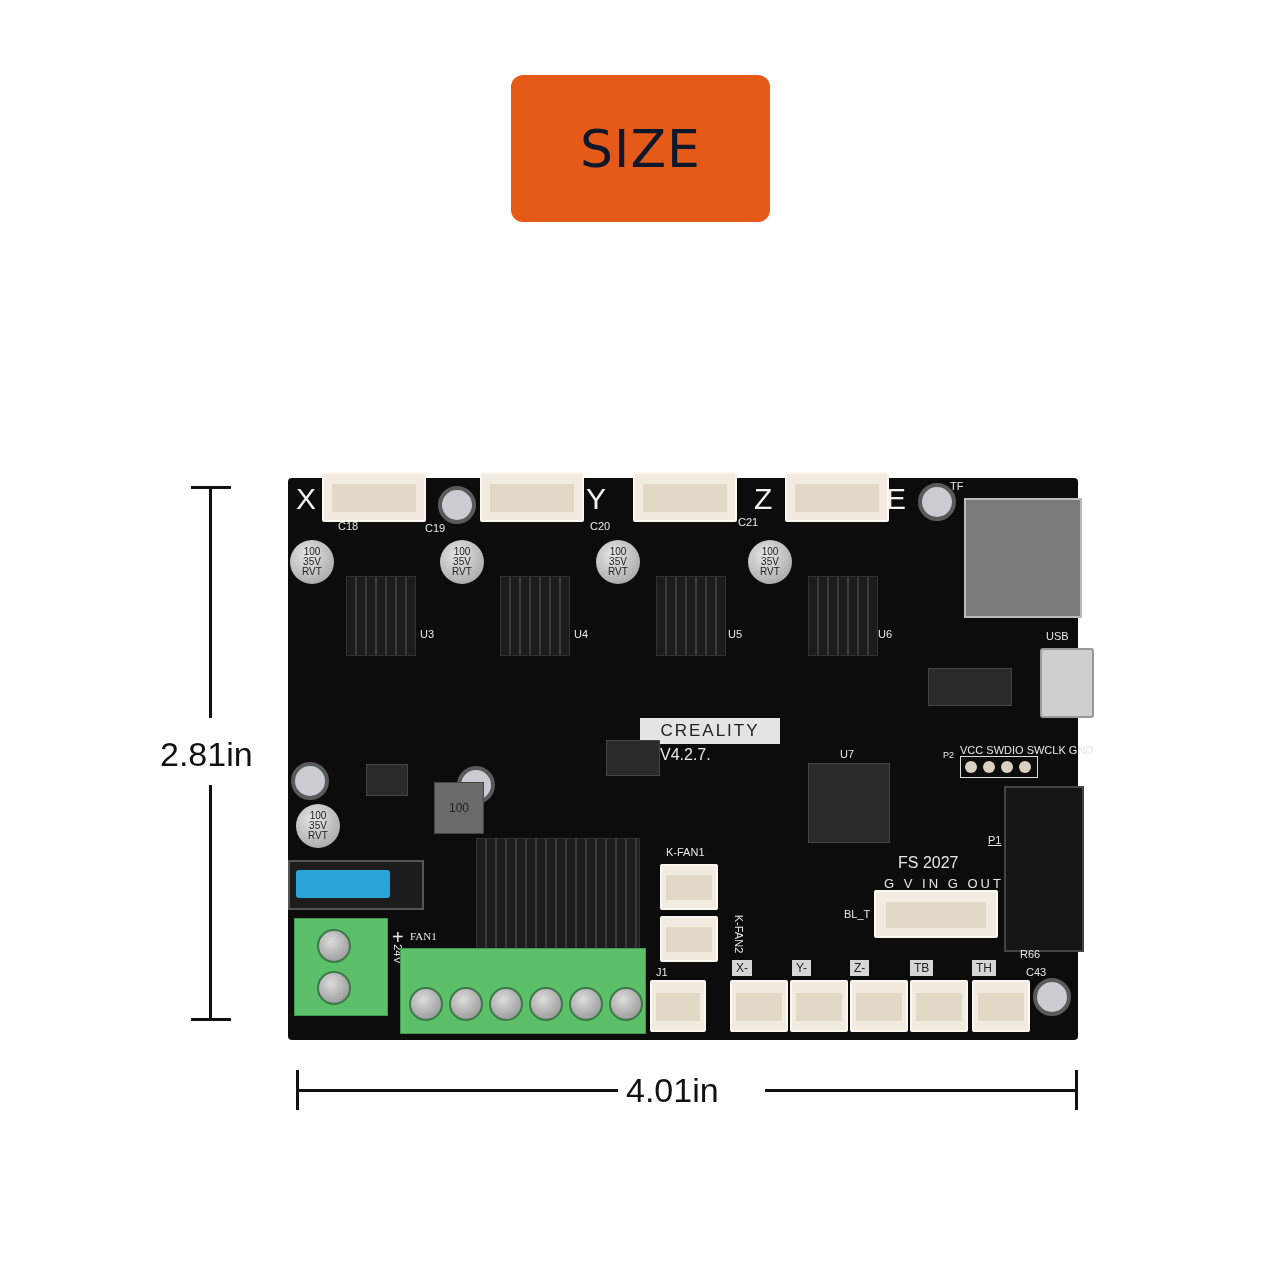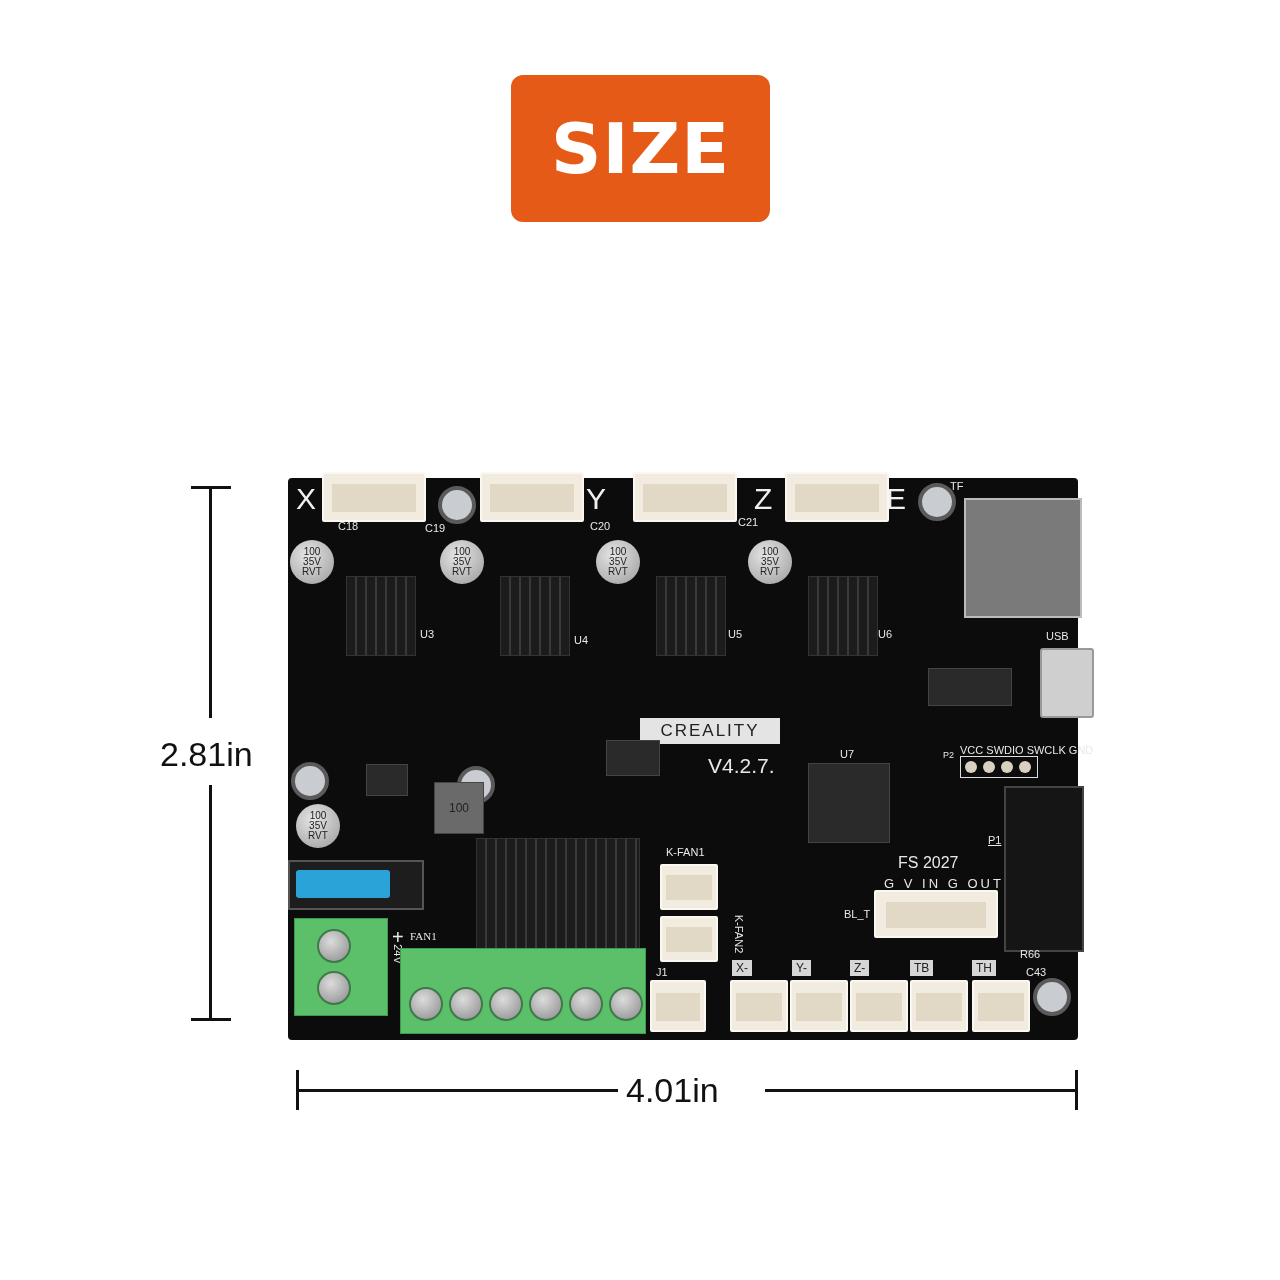--- a/index.html
+++ b/index.html
@@ -1,18 +1,18 @@
 <!DOCTYPE html>
 <html><head>
 <meta charset="utf-8">
 <style>
   html,body{margin:0;padding:0;background:#ffffff;}
   body{width:1280px;height:1280px;position:relative;overflow:hidden;font-family:"Liberation Sans",sans-serif;}
   .badge{position:absolute;left:511px;top:75px;width:259px;height:147px;background:#e65a17;border-radius:12px;display:flex;align-items:center;justify-content:center;}
-  .badge span{color:#ffffff;font-family:"DejaVu Sans",sans-serif;font-weight:bold;font-size:70px;letter-spacing:1px;}
+  .badge span{color:#0f172a;font-family:"DejaVu Sans",sans-serif;font-weight:normal;font-size:52px;letter-spacing:1px;}
   .dim-v-line{position:absolute;left:209px;width:3px;background:#111;}
   .dim-cap{position:absolute;height:3px;background:#111;}
   .dim-h-line{position:absolute;top:1089px;height:3px;background:#111;}
   .dim-hcap{position:absolute;width:3px;background:#111;top:1070px;height:40px;}
   .dim-label{position:absolute;font-family:"Liberation Sans",sans-serif;font-size:34px;color:#111;}
   .board{position:absolute;left:288px;top:478px;width:790px;height:562px;background:#0c0c0c;border-radius:4px;}
   .silk{position:absolute;color:#e8e8e8;font-family:"Liberation Sans",sans-serif;font-size:11px;white-space:nowrap;}
   .axis{position:absolute;color:#f0f0f0;font-size:30px;font-family:"Liberation Sans",sans-serif;}
   .jst{position:absolute;background:#f1ebe0;border:2px solid #fbf8f2;box-sizing:border-box;border-radius:2px;}
   .jst::after{content:"";position:absolute;left:8%;right:8%;top:22%;bottom:18%;background:#e2d8c6;}
@@ -98,33 +98,33 @@
       <span>100</span>
       <span>35V</span>
       <span>RVT</span>
     </div>
 
   <div class="sink" style="left:58px;top:98px;width:68px;height:78px;"></div>
   <div class="sink" style="left:212px;top:98px;width:68px;height:78px;"></div>
   <div class="sink" style="left:368px;top:98px;width:68px;height:78px;"></div>
   <div class="sink" style="left:520px;top:98px;width:68px;height:78px;"></div>
   <div class="silk" style="left:132px;top:150px;">U3</div>
-  <div class="silk" style="left:286px;top:150px;margin-top:6px;">U4</div>
+  <div class="silk" style="left:286px;top:150px;">U4</div>
   <div class="silk" style="left:440px;top:150px;">U5</div>
   <div class="silk" style="left:590px;top:150px;">U6</div>
 
   <div class="silk" style="left:662px;top:2px;">TF</div>
   <div class="sd" style="left:676px;top:20px;width:114px;height:116px;"></div>
 
   <div class="silk" style="left:758px;top:152px;">USB</div>
   <div class="usb" style="left:752px;top:170px;width:50px;height:66px;"></div>
   <div class="chip" style="left:640px;top:190px;width:82px;height:36px;"></div>
 
   <div class="logo" style="left:352px;top:240px;width:140px;height:26px;line-height:26px;">CREALITY</div>
-  <div class="silk" style="left:372px;top:276px;font-size:21px;margin-left:48px;">V4.2.7.</div>
+  <div class="silk" style="left:372px;top:268px;font-size:16px;">V4.2.7.</div>
 
   <div class="silk" style="left:552px;top:270px;">U7</div>
   <div class="chip" style="left:520px;top:285px;width:80px;height:78px;"></div>
   <div class="chip" style="left:318px;top:262px;width:52px;height:34px;"></div>
   <div class="chip" style="left:78px;top:286px;width:40px;height:30px;"></div>
   <div class="chip" style="left:146px;top:304px;width:48px;height:50px;background:#6a6a6a;color:#222;font-size:12px;display:flex;align-items:center;justify-content:center;">100</div>
 
   <div class="silk" style="left:610px;top:376px;font-size:16px;">FS 2027</div>
 
   <div class="silk" style="left:655px;top:272px;font-size:9px;">P2</div>

